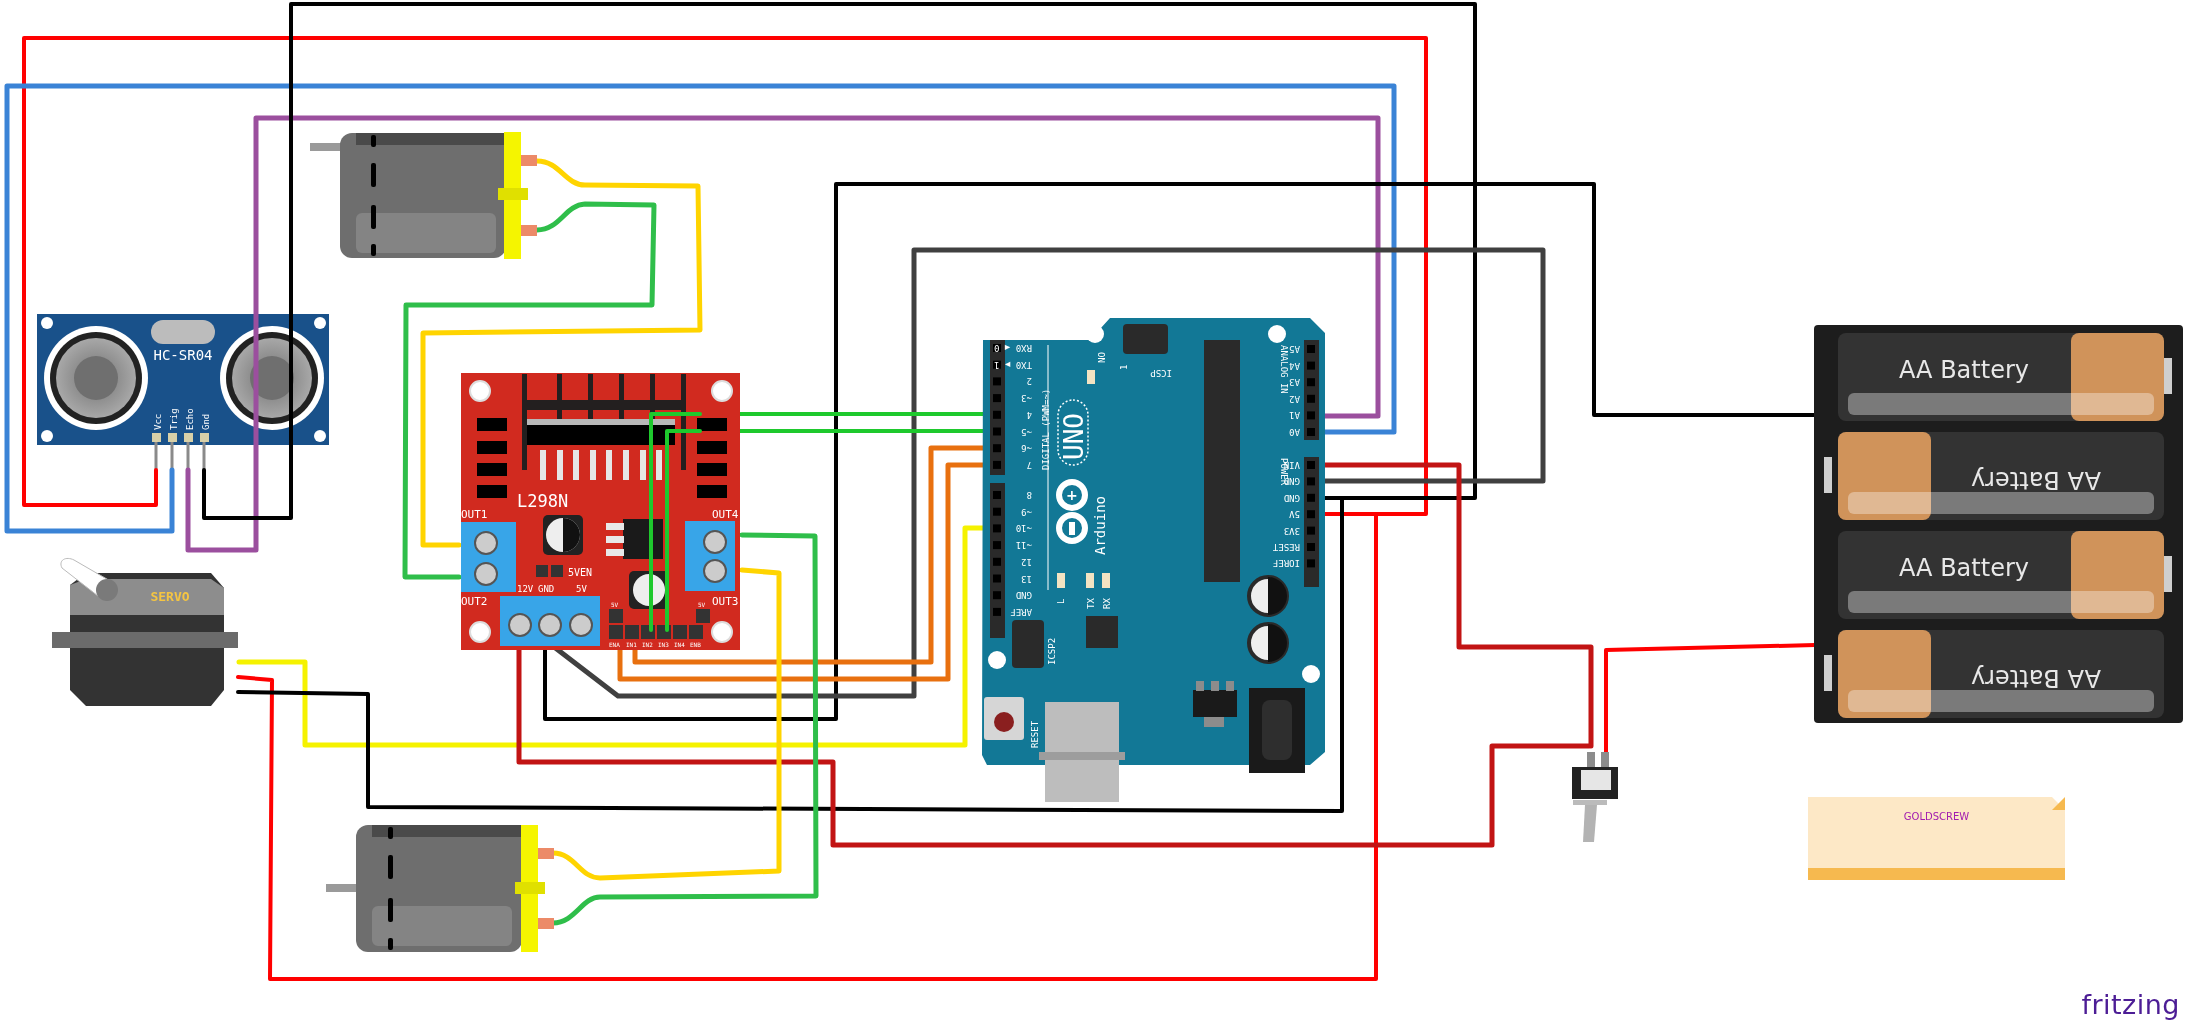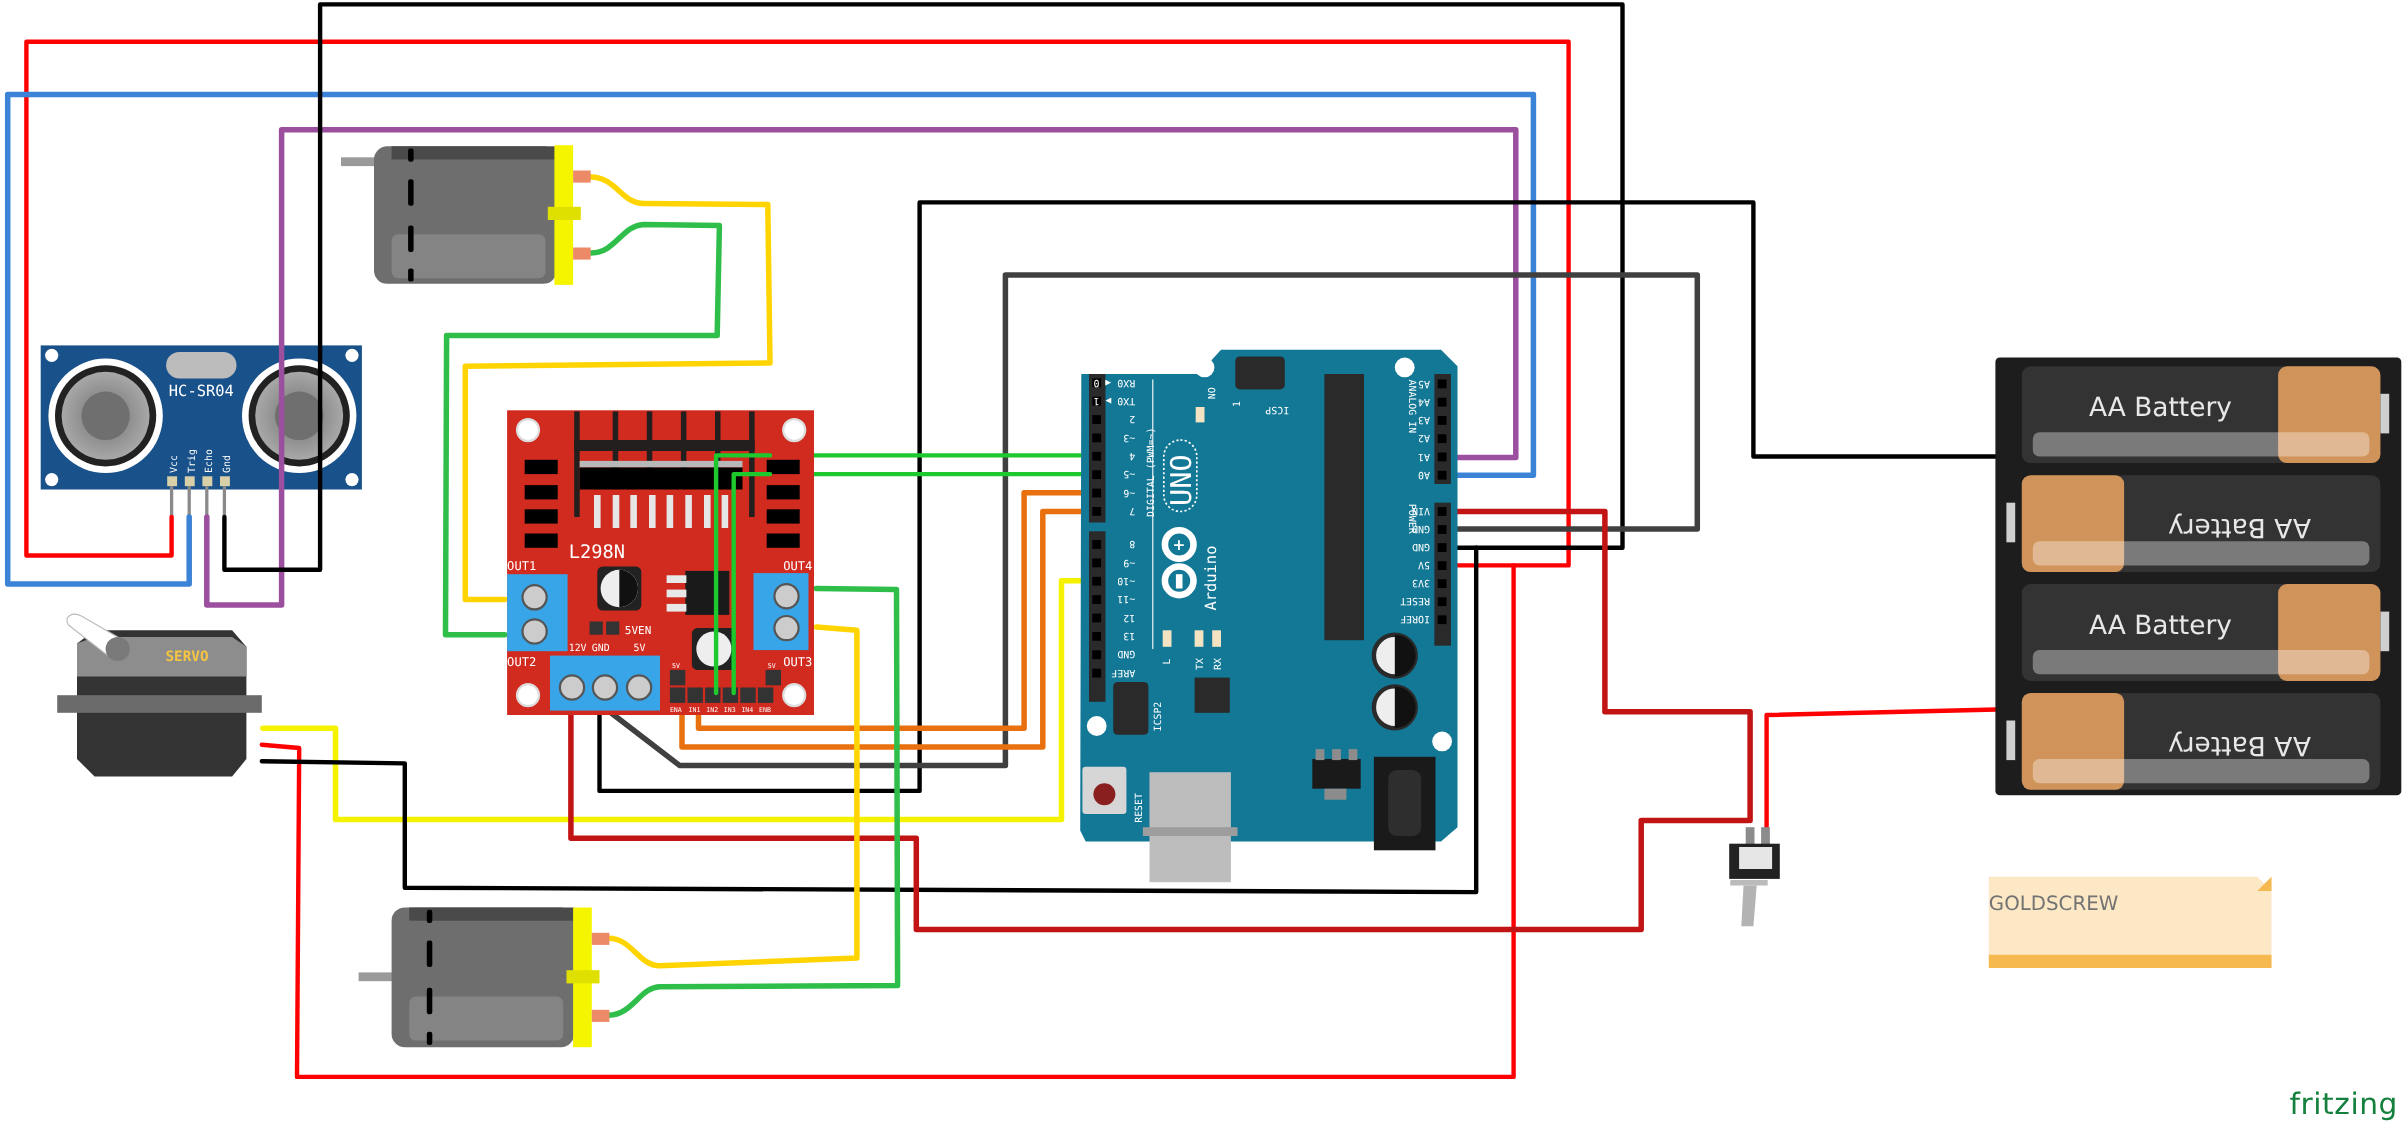--- a/index.html
+++ b/index.html
@@ -4,22 +4,22 @@
 <style>
   html,body{margin:0;padding:0;background:#ffffff;}
   body{width:2186px;height:1024px;position:relative;overflow:hidden;font-family:"DejaVu Sans",sans-serif;}
   #canvas{position:absolute;left:0;top:0;width:2186px;height:1024px;}
   .wire{fill:none;stroke-linejoin:round;stroke-linecap:round;}
   .lbl{font-family:"DejaVu Sans Mono",monospace;fill:#ffffff;}
   .note{position:absolute;left:1808px;top:797px;width:257px;height:83px;background:#fde8c6;}
   .note .fold{position:absolute;right:0;top:0;width:0;height:0;border-left:13px solid transparent;border-top:13px solid #ffffff;}
   .note .fold2{position:absolute;right:0;top:0;width:0;height:0;border-right:13px solid #f6b94f;border-top:13px solid transparent;}
   .note .bar{position:absolute;left:0;bottom:0;width:100%;height:12px;background:#f6b94f;}
-  .note .txt{position:absolute;left:0;top:14px;width:100%;text-align:left;font-family:"DejaVu Sans",sans-serif;font-size:18px;color:#737373;}
-  .brand{position:absolute;right:6px;bottom:4px;font-family:"DejaVu Sans",sans-serif;font-size:27px;color:#15803d;letter-spacing:0.5px;}
+  .note .txt{position:absolute;left:0;top:14px;width:100%;text-align:center;font-family:"DejaVu Sans",sans-serif;font-size:10px;color:#a21caf;}
+  .brand{position:absolute;right:6px;bottom:4px;font-family:"DejaVu Sans",sans-serif;font-size:27px;color:#4c1d95;letter-spacing:0.5px;}
 </style>
 </head>
 <body>
 
 <svg id="canvas" width="2186" height="1024" viewBox="0 0 2186 1024" xmlns="http://www.w3.org/2000/svg">
   <defs>
     <radialGradient id="sonar" cx="50%" cy="50%" r="50%">
       <stop offset="0" stop-color="#7b7b7b"></stop>
       <stop offset="0.55" stop-color="#8f8f8f"></stop>
       <stop offset="1" stop-color="#a8a8a8"></stop>

